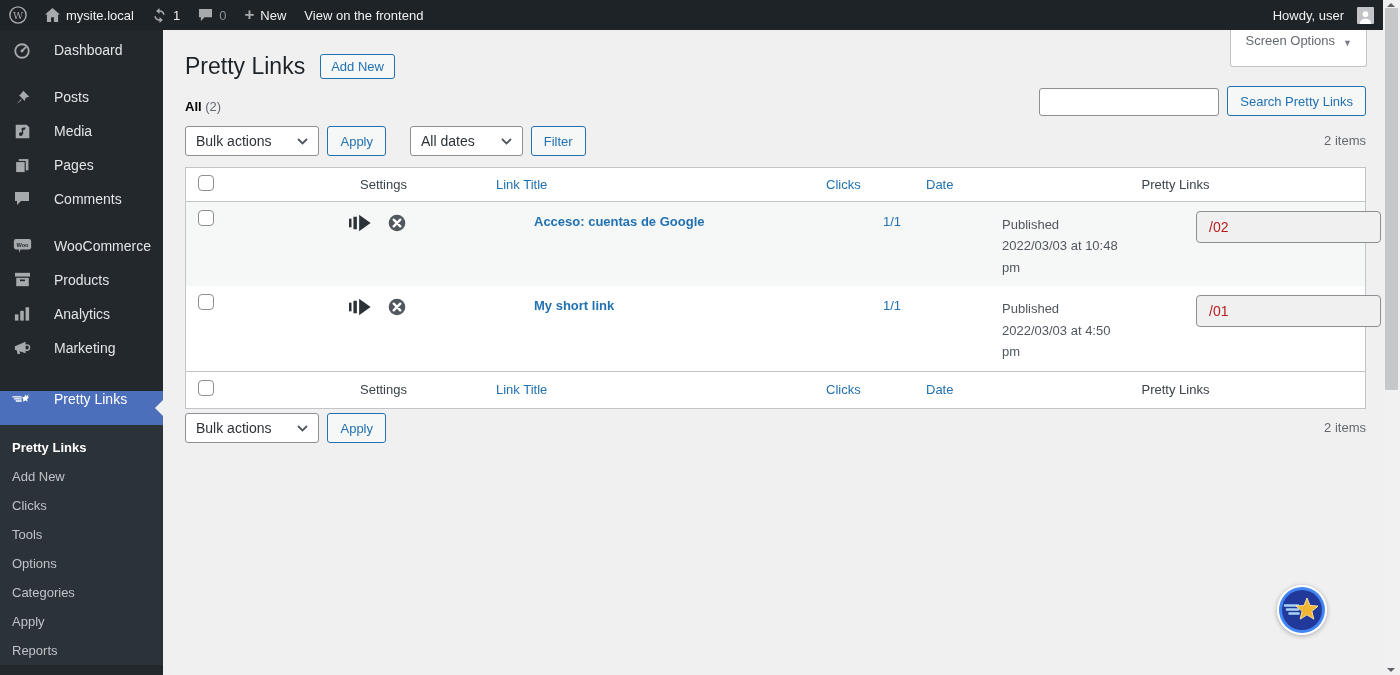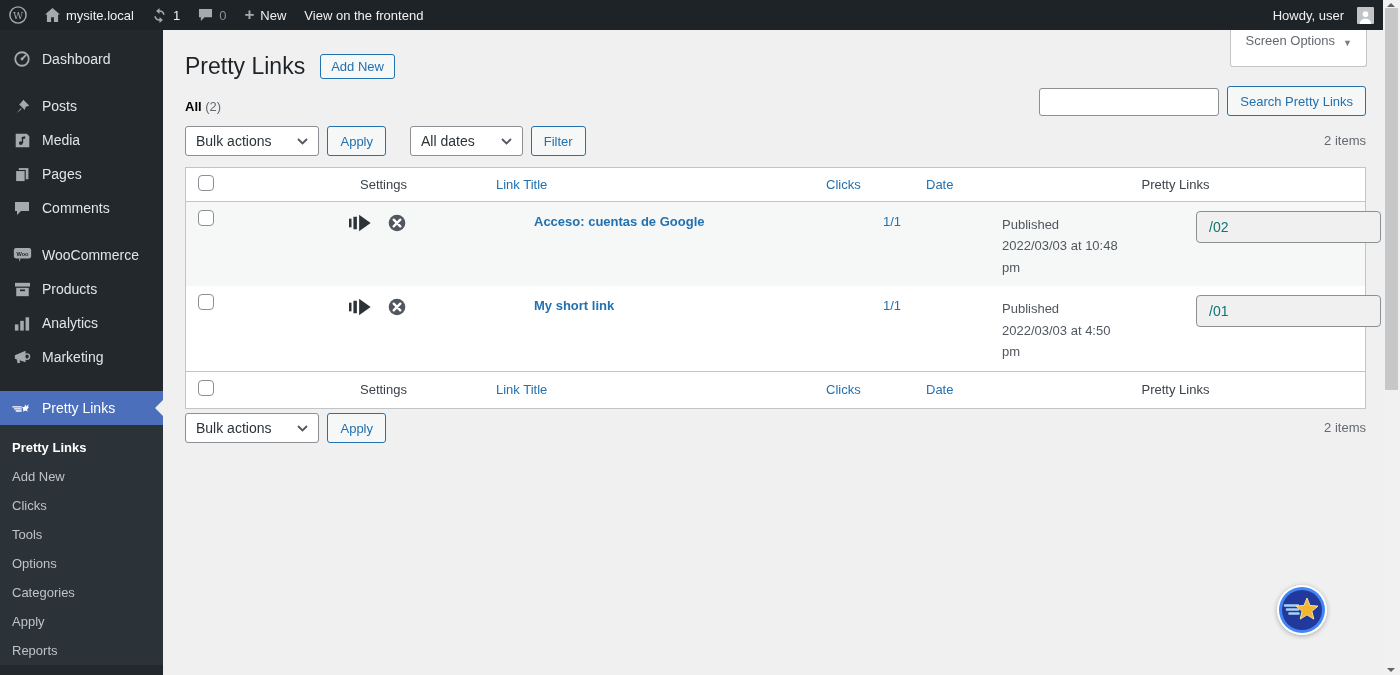--- a/index.html
+++ b/index.html
@@ -33,21 +33,21 @@
     display:flex; align-items:flex-end; justify-content:center; overflow:hidden; margin-left:7px;
   }
 
   
   .sidebar {
     position:absolute; left:0; top:30px; width:163px; height:645px;
     background:#23282d; color:#eeeff0; overflow:hidden; z-index:40;
   }
   .menu { padding-top:12px; }
   .menu-item {
-    height:34px; display:flex; align-items:center; gap:10px;
+    height:34px; display:flex; align-items:flex-start; gap:22px;
     padding:0 0 0 12px; font-size:14px; cursor:pointer; position:relative;
     color:#e2e4e7;
   }
   .menu-item .mi-icon { width:20px; display:flex; justify-content:center; color:#a7aaad; }
   .menu-sep { height:13px; }
   .menu-item.active { background:#4c6fbb; color:#fff; }
   .menu-item.active .mi-icon { color:#fff; }
   .active-arrow {
     position:absolute; right:0; top:50%; transform:translateY(-50%);
     width:0; height:0; border:8px solid transparent; border-right-color:#f0f0f1;
@@ -128,21 +128,21 @@
   .cell-settings { text-align:center; padding-left:60px; }
   .cell-pretty-header { text-align:center; padding-right:90px; color:#3c434a; }
   .col-link { color:#2271b1; cursor:pointer; }
   .row-title { color:#2271b1; font-weight:bold; font-size:13px; cursor:pointer; padding-top:12px; }
   .cell-clicks { color:#2271b1; cursor:pointer; padding-top:12px; }
   .cell-date { color:#50575e; line-height:1.65; padding-top:12px; padding-right:16px; }
   .cell-icons { display:flex; align-items:center; justify-content:center; gap:14px; padding-top:12px; }
   .cell-prettylink { display:flex; align-items:center; gap:16px; padding-left:35px; padding-top:9px; }
   .slug-input {
     width:185px; height:32px; background:#f0f0f1; border:1px solid #8c8f94;
-    border-radius:4px; padding:0 12px; font-size:14px; color:#0f766e;
+    border-radius:4px; padding:0 12px; font-size:14px; color:#b91c1c;
     font-family:inherit;
   }
   .copy-btn { cursor:pointer; }
   .row-body { min-height:81px;gap:19px; }
   input[type="checkbox"] {
     width:16px; height:16px; appearance:none; -webkit-appearance:none;
     border:1px solid #8c8f94; border-radius:4px; background:#fff; cursor:pointer; margin:0;
   }
 
   

